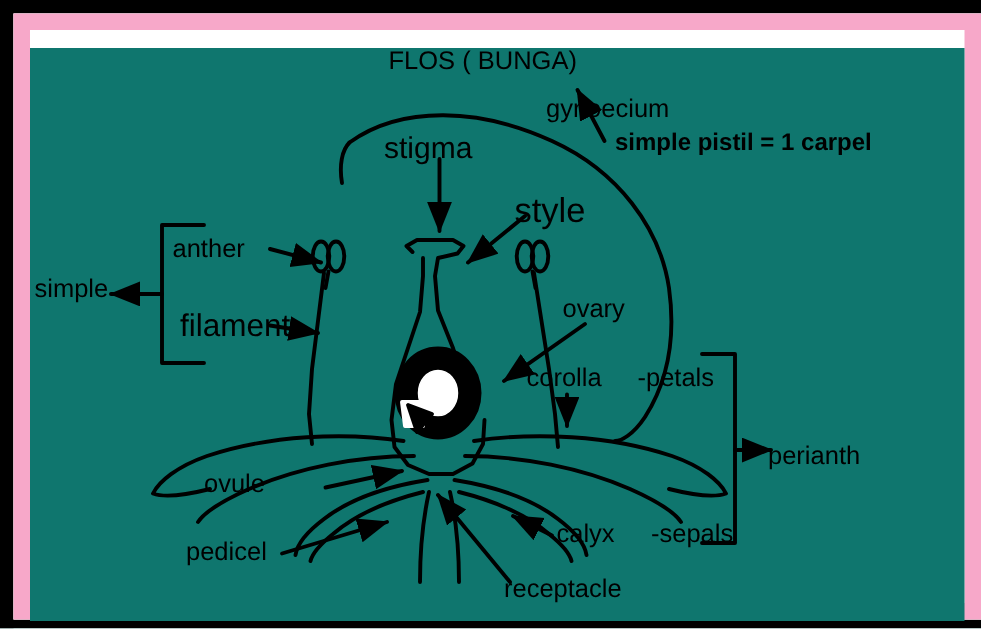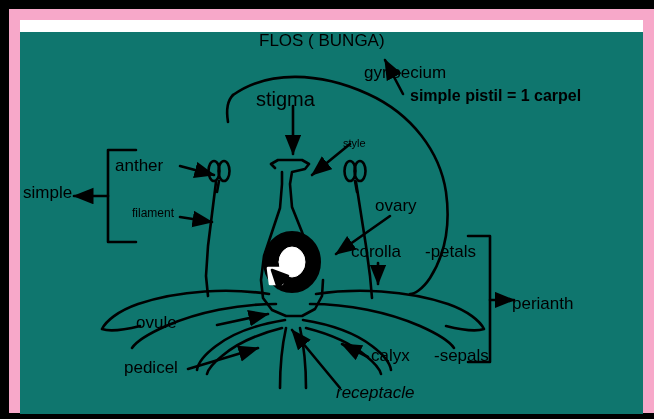--- a/index.html
+++ b/index.html
@@ -59,33 +59,33 @@
   }
   #title {
     left: 239px;
     top: 0px;
     font-size: 17px;
   }
   #lbl-gynoecium { left: 344px; top: 32px; font-size: 17px; text-align: center; }
   #lbl-simple    { left: 390px; top: 56px; font-size: 16px; font-weight: bold; }
   #lbl-compound  { left: 380px; top: 73px; font-size: 16px; font-weight: bold; }
   #lbl-stigma    { left: 236px; top: 57px; font-size: 20px; }
-  #lbl-style     { left: 323px; top: 106px; font-size: 11px; text-align: right; }
+  #lbl-style     { left: 323px; top: 96px; font-size: 23px; text-align: right; }
   #lbl-stamen    { left: 3px;   top: 152px; font-size: 17px; }
   #lbl-anther    { left: 95px;  top: 125px; font-size: 17px; }
-  #lbl-filament  { left: 112px;  top: 175px; font-size: 12px; }
+  #lbl-filament  { left: 100px;  top: 175px; font-size: 21px; }
   #lbl-ovary     { left: 355px; top: 165px; font-size: 17px; }
   #lbl-corolla   { left: 331px; top: 211px; font-size: 17px; }
   #lbl-petals    { left: 405px; top: 211px; font-size: 17px; }
   #lbl-perianth  { left: 492px; top: 263px; font-size: 17px; text-align: right; }
   #lbl-ovule     { left: 116px; top: 282px; font-size: 17px; }
   #lbl-pedicel   { left: 104px; top: 327px; font-size: 17px; }
   #lbl-calyx     { left: 351px; top: 315px; font-size: 17px; }
   #lbl-sepals    { left: 414px; top: 315px; font-size: 17px; }
-  #lbl-receptacle{ left: 316px; top: 352px; font-size: 17px; font-style: italic; }
+  #lbl-receptacle{ left: 316px; top: 352px; font-size: 17px; }
 </style>
 </head>
 <body>
 
 <div id="screen">
 
   <div id="outer-frame"></div>
   <div id="pink-frame"></div>
 
   <div id="canvas-area">

